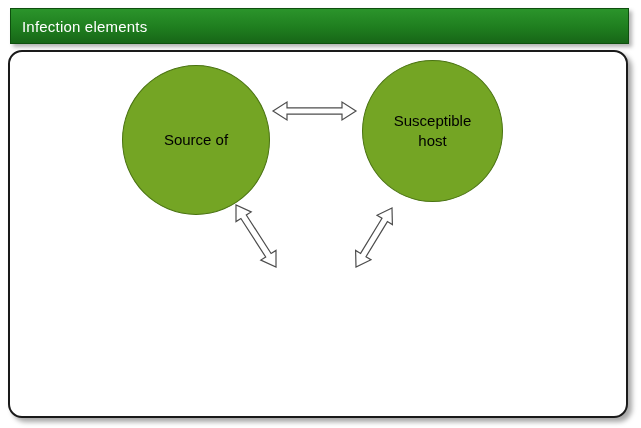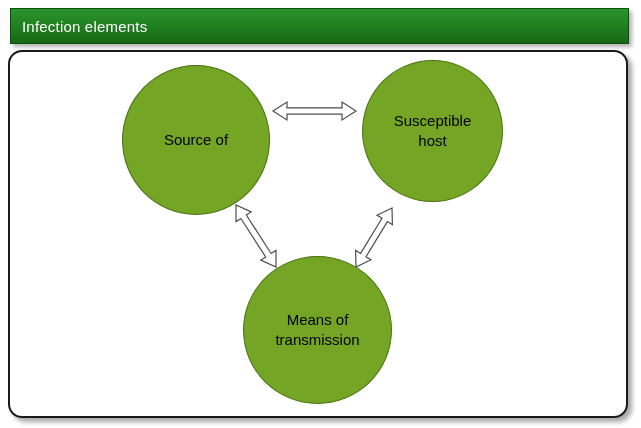--- a/index.html
+++ b/index.html
@@ -86,24 +86,20 @@
 
   <div class="circle-node node-source">
     <span>Source of</span>
   </div>
 
   <div class="circle-node node-host">
     <span>Susceptible</span>
     <span>host</span>
   </div>
 
-  <div class="circle-node node-transmission">
-    <span>Means of</span>
-    <span>transmission</span>
-  </div>
 
   <svg class="arrows" viewBox="0 0 641 428" xmlns="http://www.w3.org/2000/svg">
       <polygon points="273.0,111.0 287.0,120.0 287.0,114.2 342.0,114.2 342.0,120.0 356.0,111.0 342.0,102.0 342.0,107.8 287.0,107.8 287.0,102.0" fill="#ffffff" stroke="#4d4d4d" stroke-width="1.2" stroke-linejoin="miter"></polygon>
       <polygon points="236.0,205.0 236.0,221.6 240.9,218.5 265.7,257.0 260.8,260.1 276.0,267.0 276.0,250.4 271.1,253.5 246.3,215.0 251.2,211.9" fill="#ffffff" stroke="#4d4d4d" stroke-width="1.2" stroke-linejoin="miter"></polygon>
       <polygon points="392.0,208.0 377.0,215.3 382.0,218.3 360.6,253.4 355.6,250.4 356.0,267.0 371.0,259.7 366.0,256.7 387.4,221.6 392.4,224.6" fill="#ffffff" stroke="#4d4d4d" stroke-width="1.2" stroke-linejoin="miter"></polygon>
     </svg>
 
 </div>
 
 </body></html>

